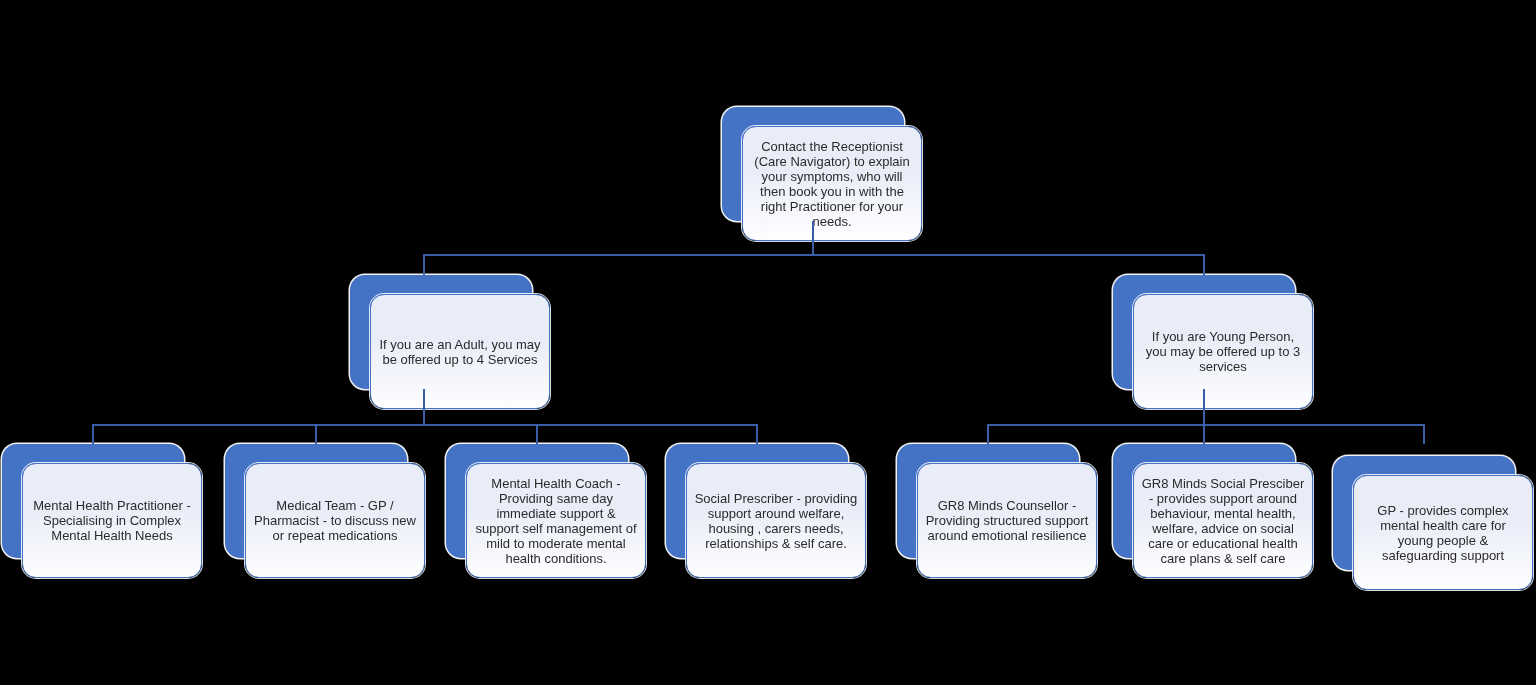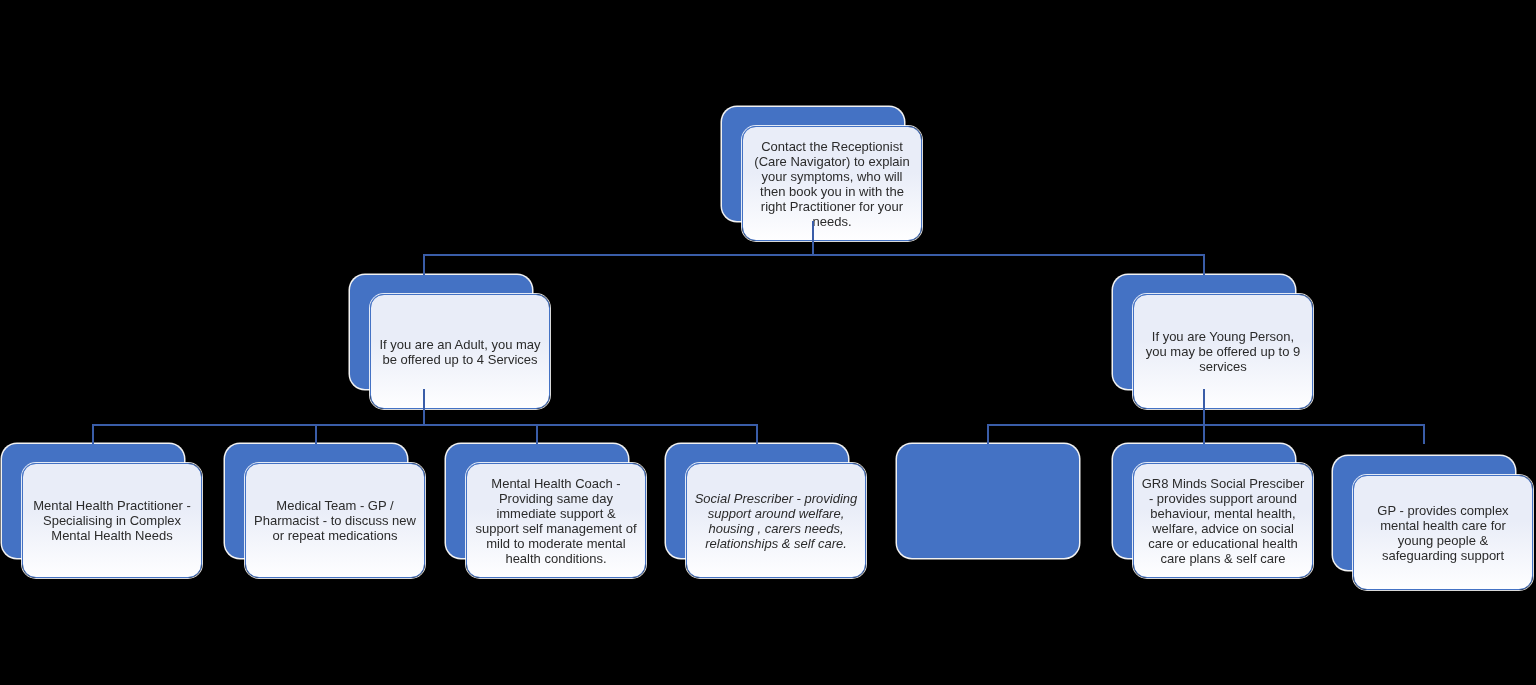--- a/index.html
+++ b/index.html
@@ -72,49 +72,52 @@
       </div>
       <div class="node" style="left: 350px; top: 275px; width: 200px; height: 134px;">
         <div class="node-back" style="left: 0px; top: 0px; width: 182px; height: 114px;"></div>
         <div class="node-front" style="left: 20px; top: 19px; width: 180px; height: 115px;">
           <span class="node-text">If you are an Adult, you may be offered up to 4 Services</span>
         </div>
       </div>
       <div class="node" style="left: 1113px; top: 275px; width: 200px; height: 134px;">
         <div class="node-back" style="left: 0px; top: 0px; width: 182px; height: 114px;"></div>
         <div class="node-front" style="left: 20px; top: 19px; width: 180px; height: 115px;">
-          <span class="node-text">If you are Young Person, you may be offered up to 9 services</span>
+          <span class="node-text">If you are Young Person, you may be offered up to 3 services</span>
         </div>
       </div>
       <div class="node" style="left: 2px; top: 444px; width: 200px; height: 152px;">
         <div class="node-back" style="left: 0px; top: 0px; width: 182px; height: 114px;"></div>
         <div class="node-front" style="left: 20px; top: 19px; width: 180px; height: 115px;">
           <span class="node-text">Mental Health Practitioner - Specialising in Complex Mental Health Needs</span>
         </div>
       </div>
       <div class="node" style="left: 225px; top: 444px; width: 200px; height: 134px;">
         <div class="node-back" style="left: 0px; top: 0px; width: 182px; height: 114px;"></div>
         <div class="node-front" style="left: 20px; top: 19px; width: 180px; height: 115px;">
           <span class="node-text">Medical Team - GP / Pharmacist - to discuss new or repeat medications</span>
         </div>
       </div>
       <div class="node" style="left: 446px; top: 444px; width: 200px; height: 134px;">
         <div class="node-back" style="left: 0px; top: 0px; width: 182px; height: 114px;"></div>
         <div class="node-front" style="left: 20px; top: 19px; width: 180px; height: 115px;">
           <span class="node-text">Mental Health Coach  - Providing same day immediate support &amp; support self management of mild to moderate mental health conditions.</span>
         </div>
       </div>
-      <div class="node" style="left: 666px; top: 444px; width: 200px; height: 134px; font-style: italic;">
+      <div class="node" style="left: 666px; top: 444px; width: 200px; height: 134px;">
         <div class="node-back" style="left: 0px; top: 0px; width: 182px; height: 114px;"></div>
         <div class="node-front" style="left: 20px; top: 19px; width: 180px; height: 115px;">
           <span class="node-text">Social Prescriber - providing support around welfare, housing , carers needs, relationships &amp; self care.</span>
         </div>
       </div>
       <div class="node" style="left: 897px; top: 444px; width: 200px; height: 134px;">
         <div class="node-back" style="left: 0px; top: 0px; width: 182px; height: 114px;"></div>
+        <div class="node-front" style="left: 20px; top: 19px; width: 180px; height: 115px;">
+          <span class="node-text">GR8 Minds Counsellor - Providing structured support around emotional resilience</span>
+        </div>
       </div>
       <div class="node" style="left: 1113px; top: 444px; width: 200px; height: 134px;">
         <div class="node-back" style="left: 0px; top: 0px; width: 182px; height: 114px;"></div>
         <div class="node-front" style="left: 20px; top: 19px; width: 180px; height: 115px;">
           <span class="node-text">GR8 Minds Social Presciber - provides support around behaviour, mental health, welfare, advice on social care or educational health care plans &amp; self care</span>
         </div>
       </div>
       <div class="node" style="left: 1333px; top: 456px; width: 200px; height: 150px; border-radius: 8px;">
         <div class="node-back" style="left: 0px; top: 0px; width: 182px; height: 114px;"></div>
         <div class="node-front" style="left: 20px; top: 19px; width: 180px; height: 115px;">

